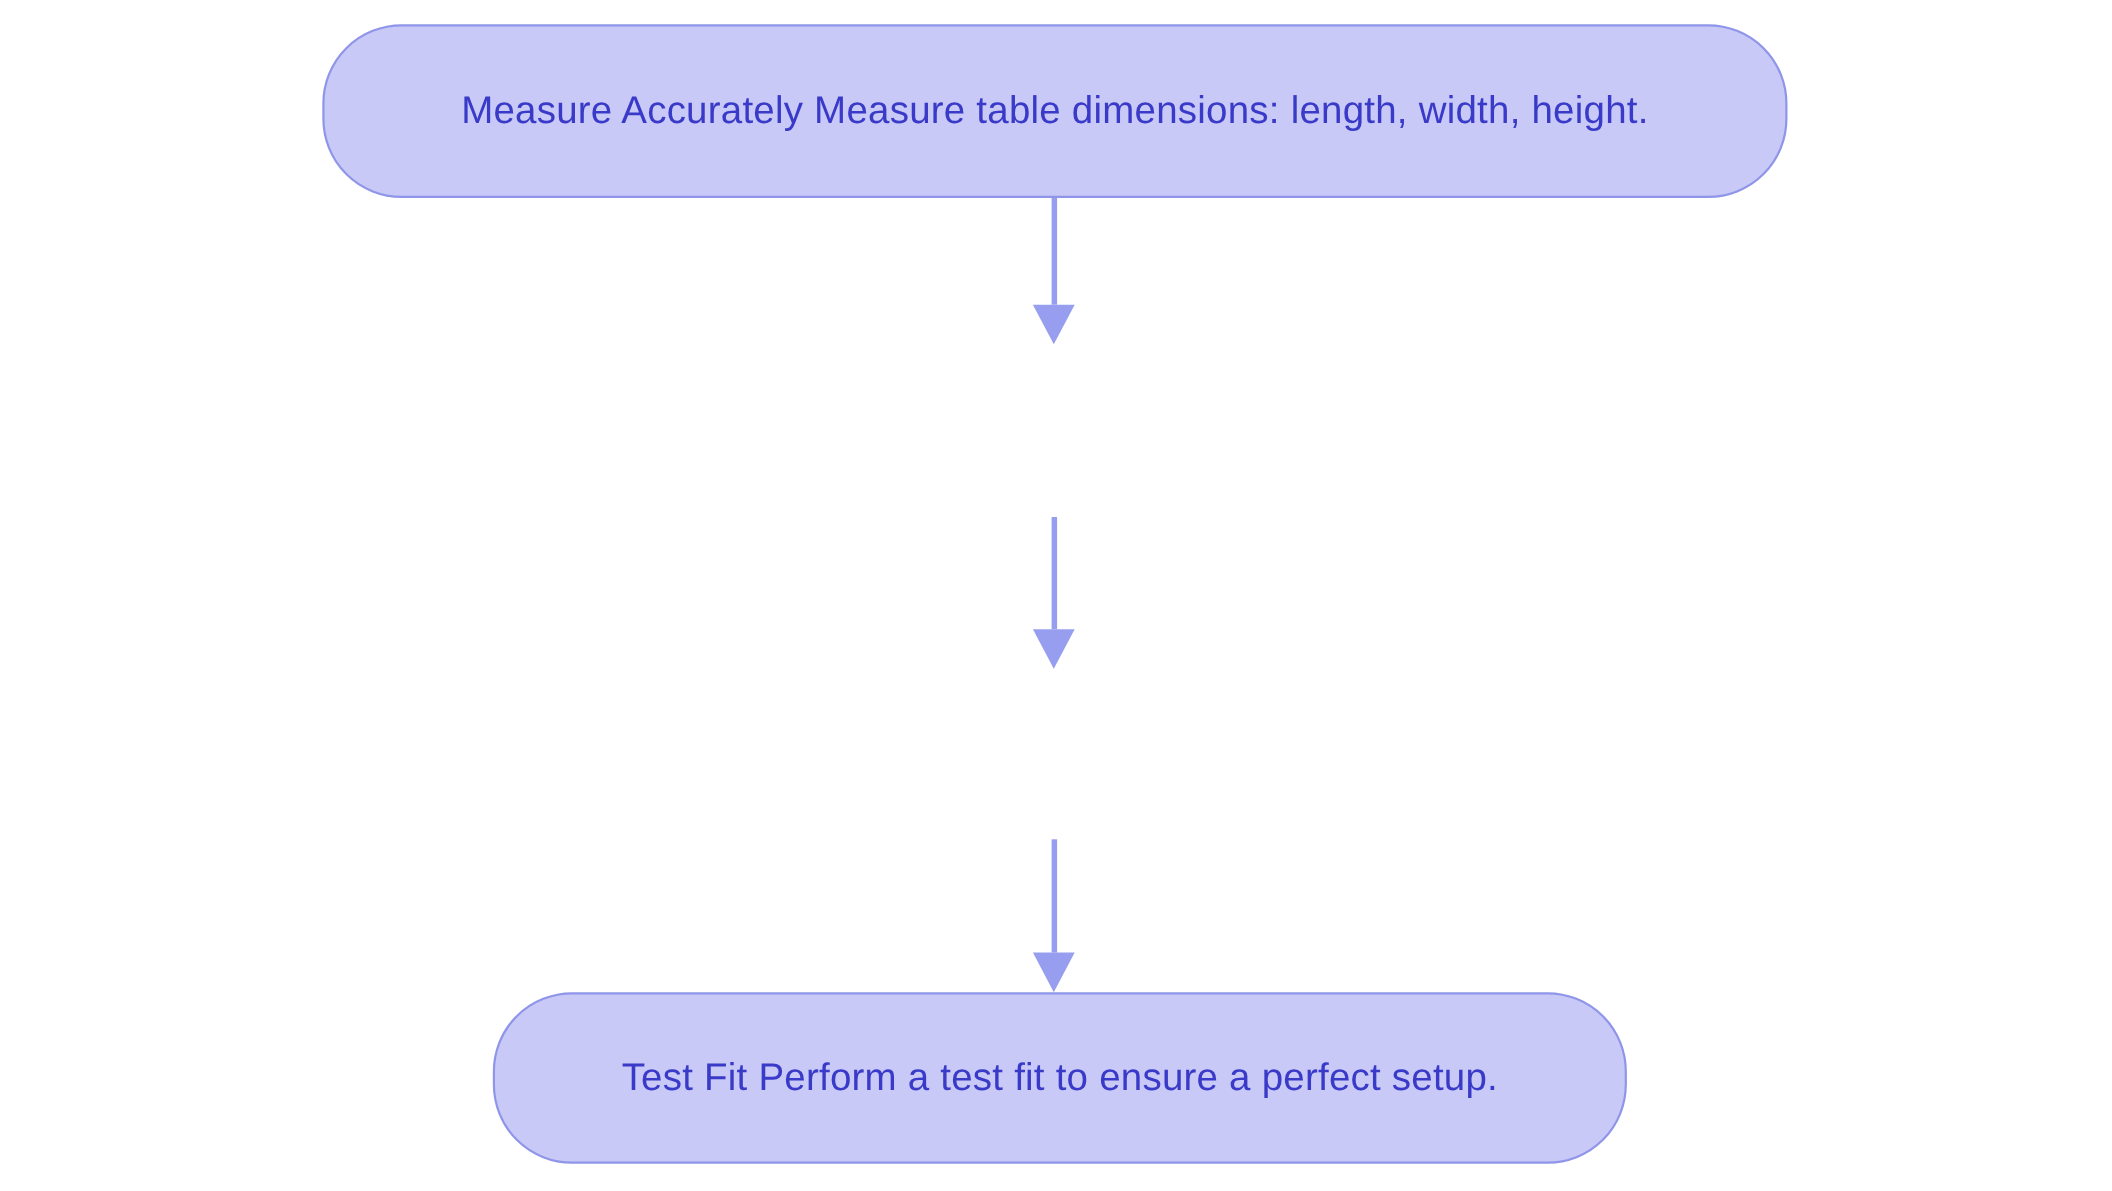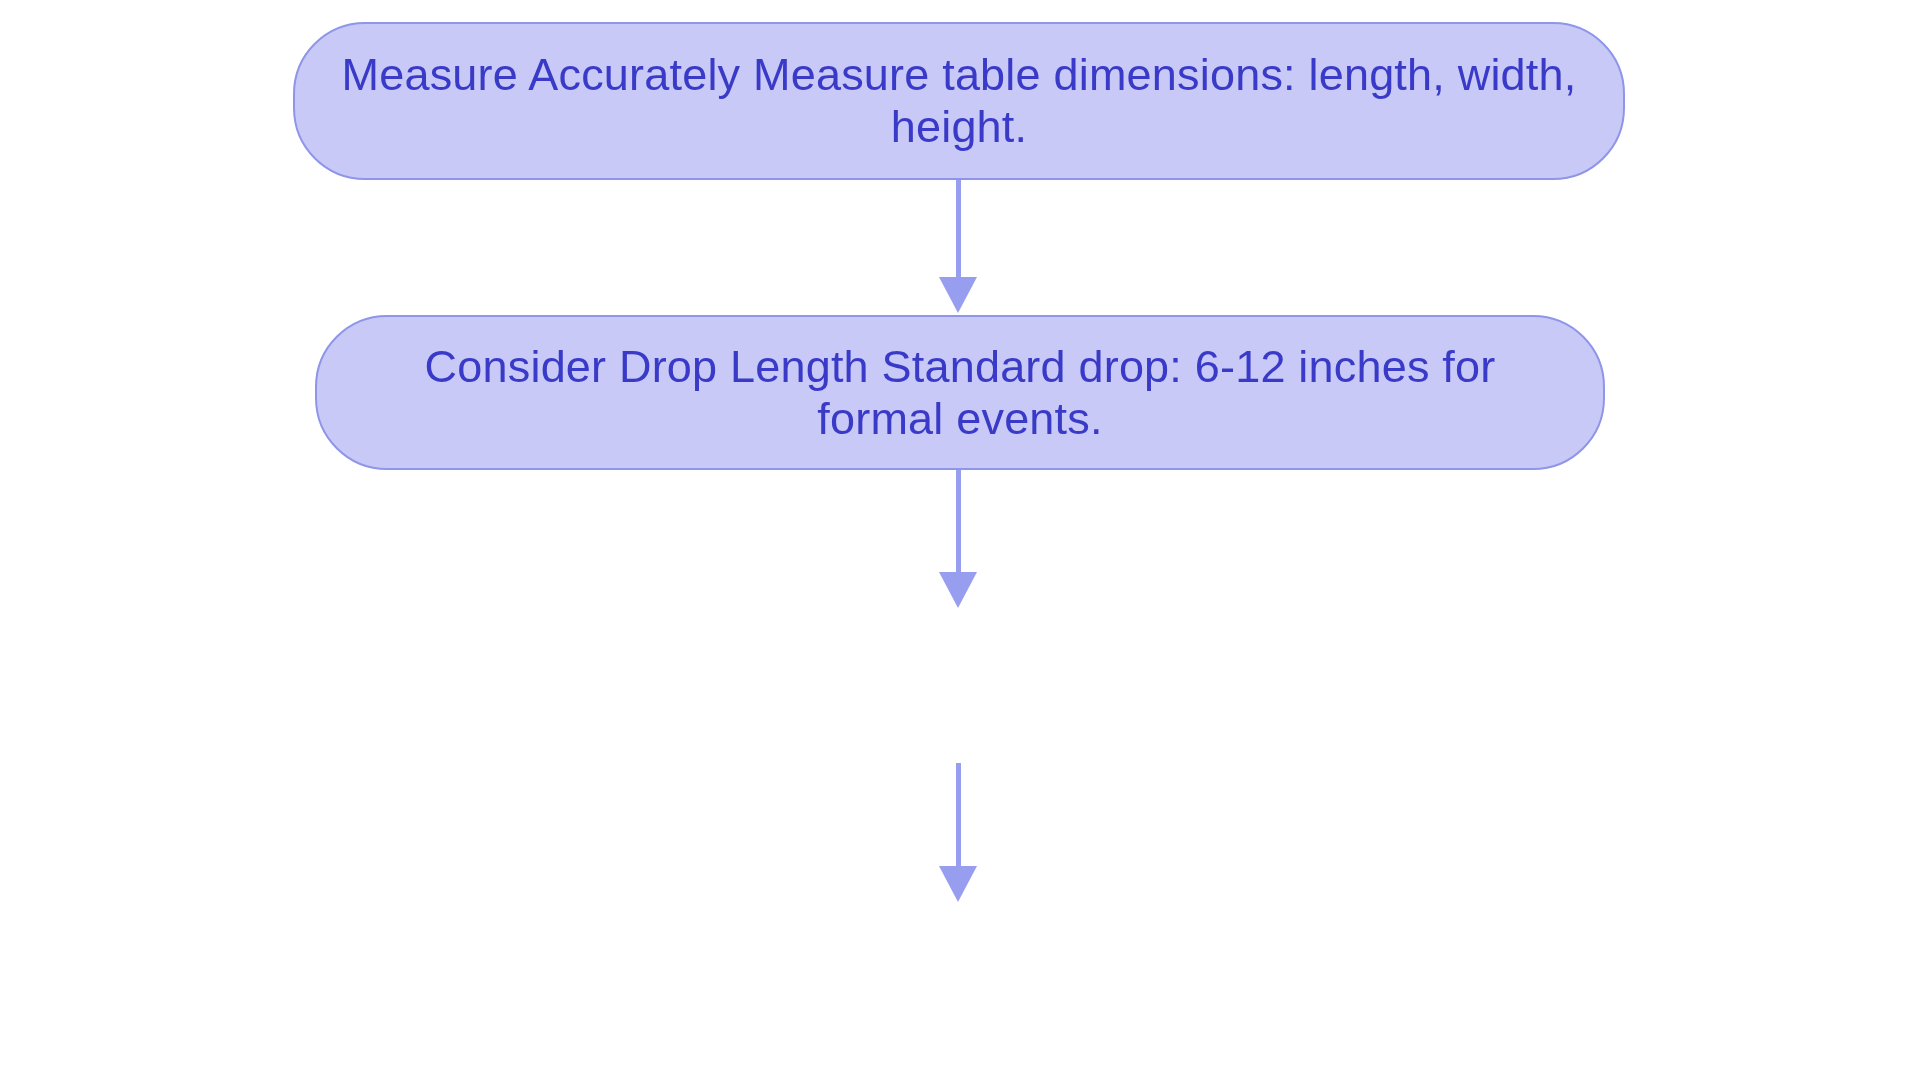--- a/index.html
+++ b/index.html
@@ -24,21 +24,21 @@
   .node {
     position: absolute;
     display: flex;
     align-items: center;
     justify-content: center;
     text-align: center;
     background: var(--node-fill);
     border: 2px solid var(--node-border);
     border-radius: 72px;
     color: var(--node-text);
-    font-size: 45px;
+    font-size: 35px;
     font-weight: 400;
     letter-spacing: 0.2px;
     padding: 0 40px;
   }
   .node-1 { left: 293px; top: 22px;  width: 1332px; height: 158px; }
   .node-2 { left: 315px; top: 315px; width: 1290px; height: 155px; }
   .node-3 { left: 317px; top: 608px; width: 1283px; height: 155px; }
   .node-4 { left: 448px; top: 902px; width: 1031px; height: 156px; }
 
   .arrow {
@@ -72,29 +72,29 @@
 
   <div class="node node-1">
     <span>Measure Accurately Measure table dimensions: length, width, height.</span>
   </div>
 
   <div class="arrow arrow-1">
     <div class="arrow-stem"></div>
     <div class="arrow-head"></div>
   </div>
 
-  <div class="node node-2">
-    <span>Consider Drop Length Standard drop: 6-12 inches for formal events.</span>
-  </div>
 
   <div class="arrow arrow-2">
     <div class="arrow-stem"></div>
     <div class="arrow-head"></div>
   </div>
 
 
   <div class="arrow arrow-3">
     <div class="arrow-stem"></div>
     <div class="arrow-head"></div>
   </div>
 
+  <div class="node node-4">
+    <span>Test Fit Perform a test fit to ensure a perfect setup.</span>
+  </div>
 
 </div>
 
 </body></html>

